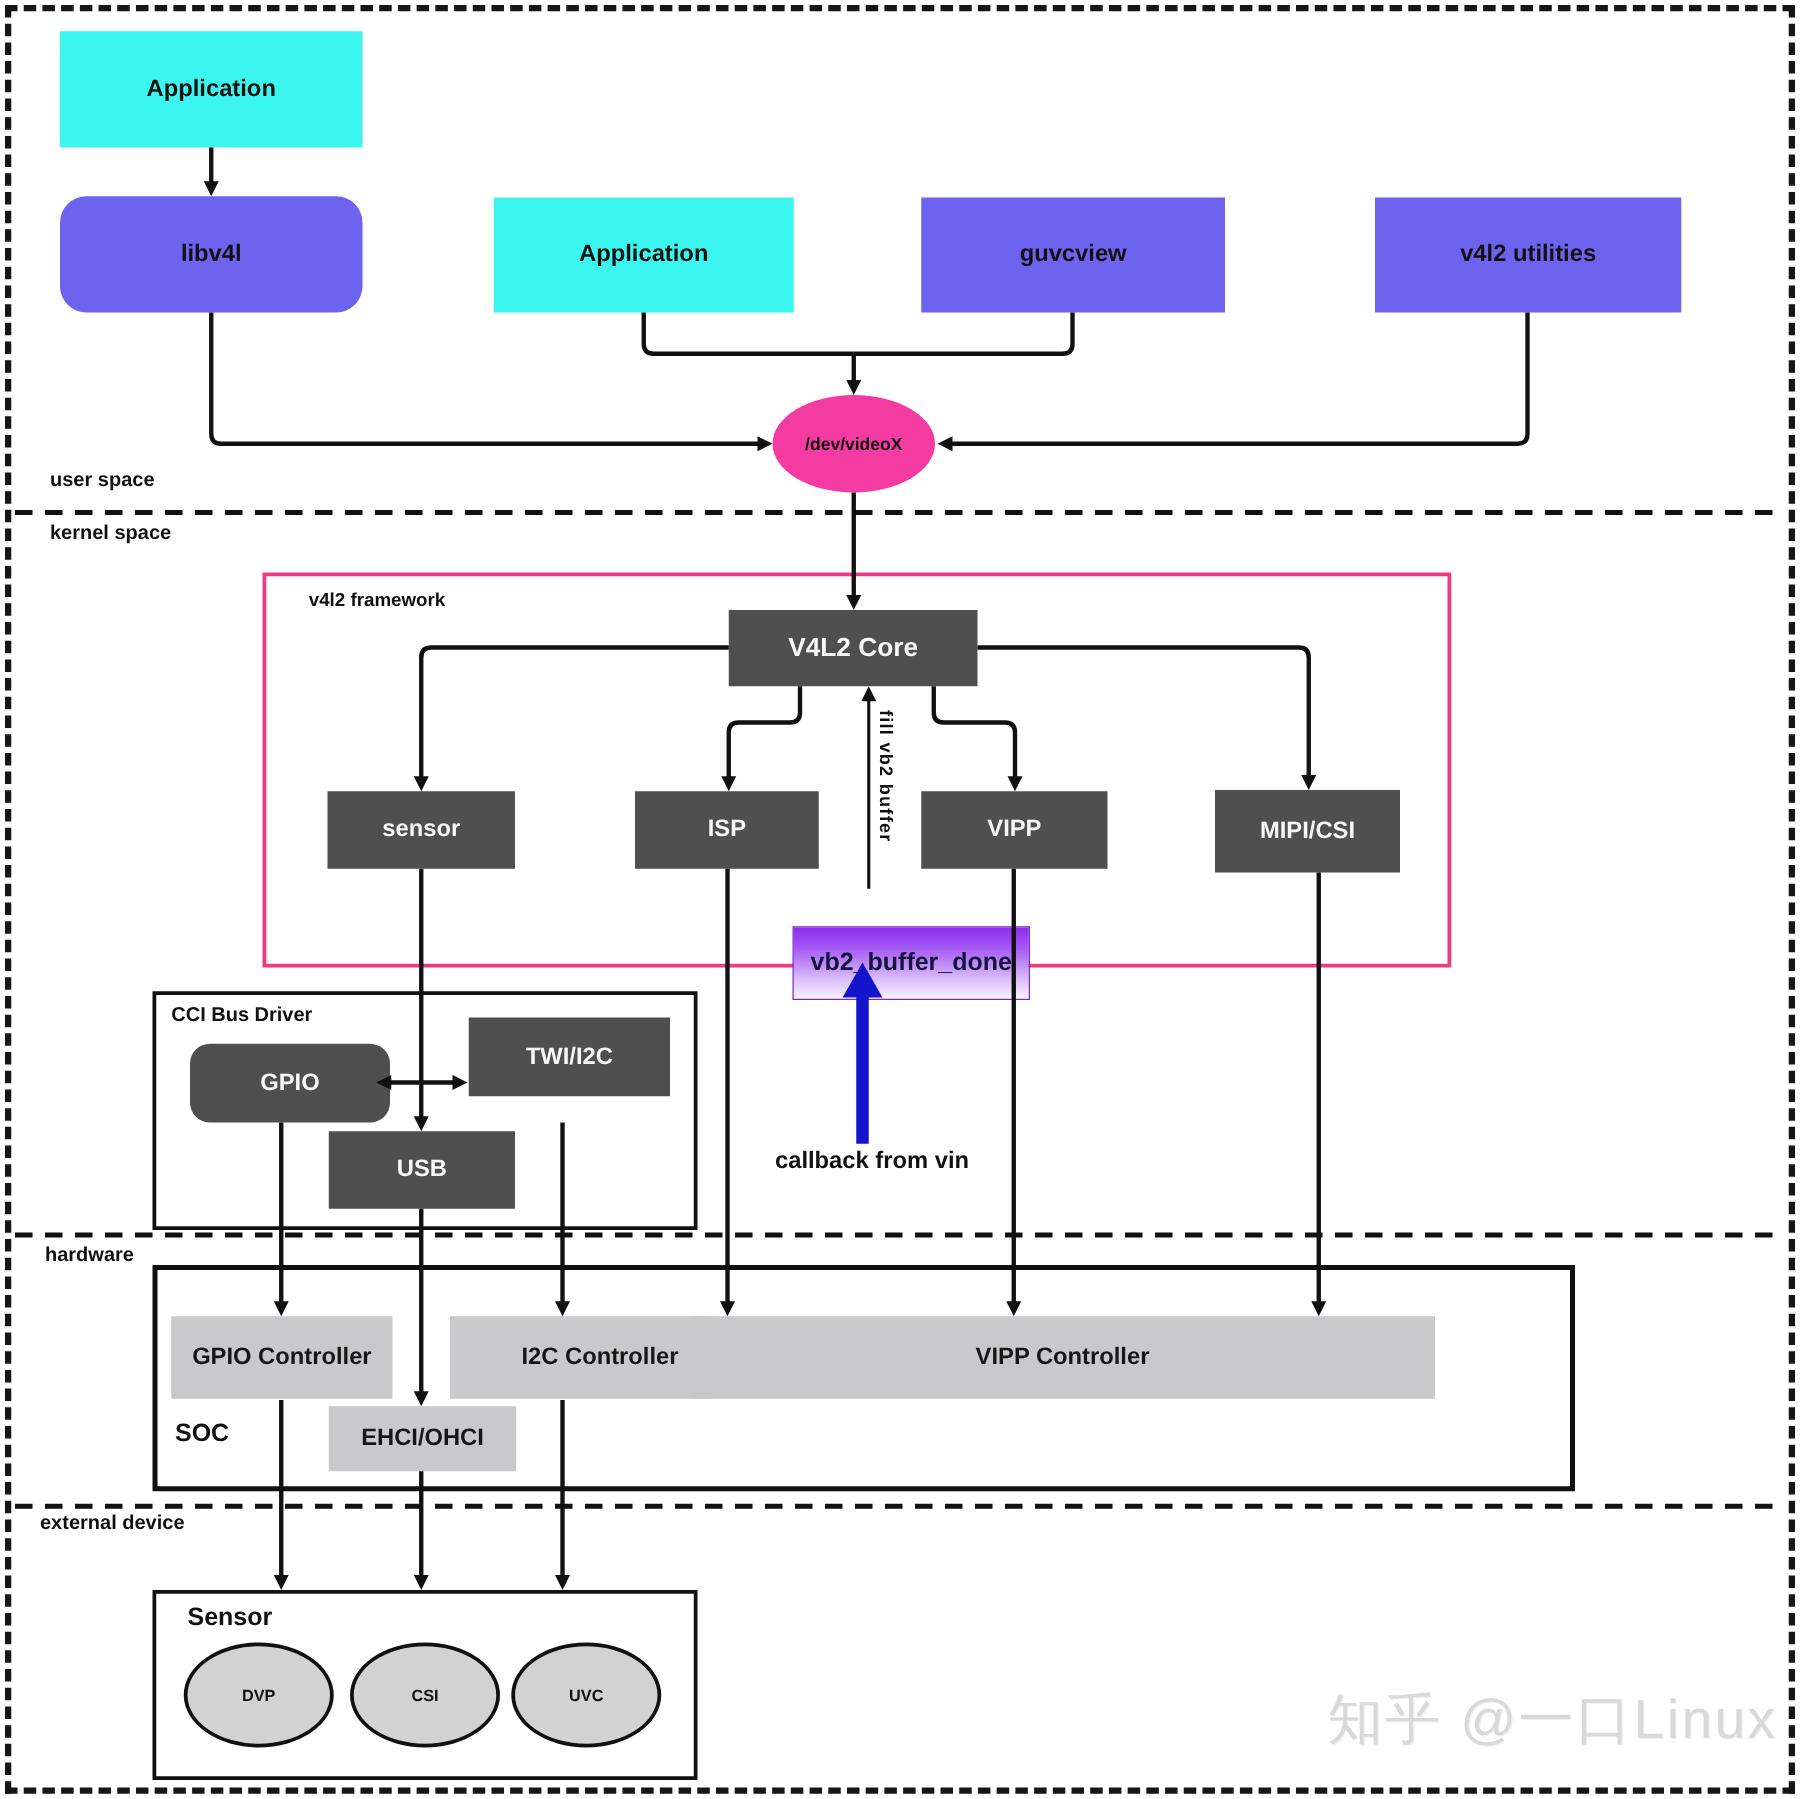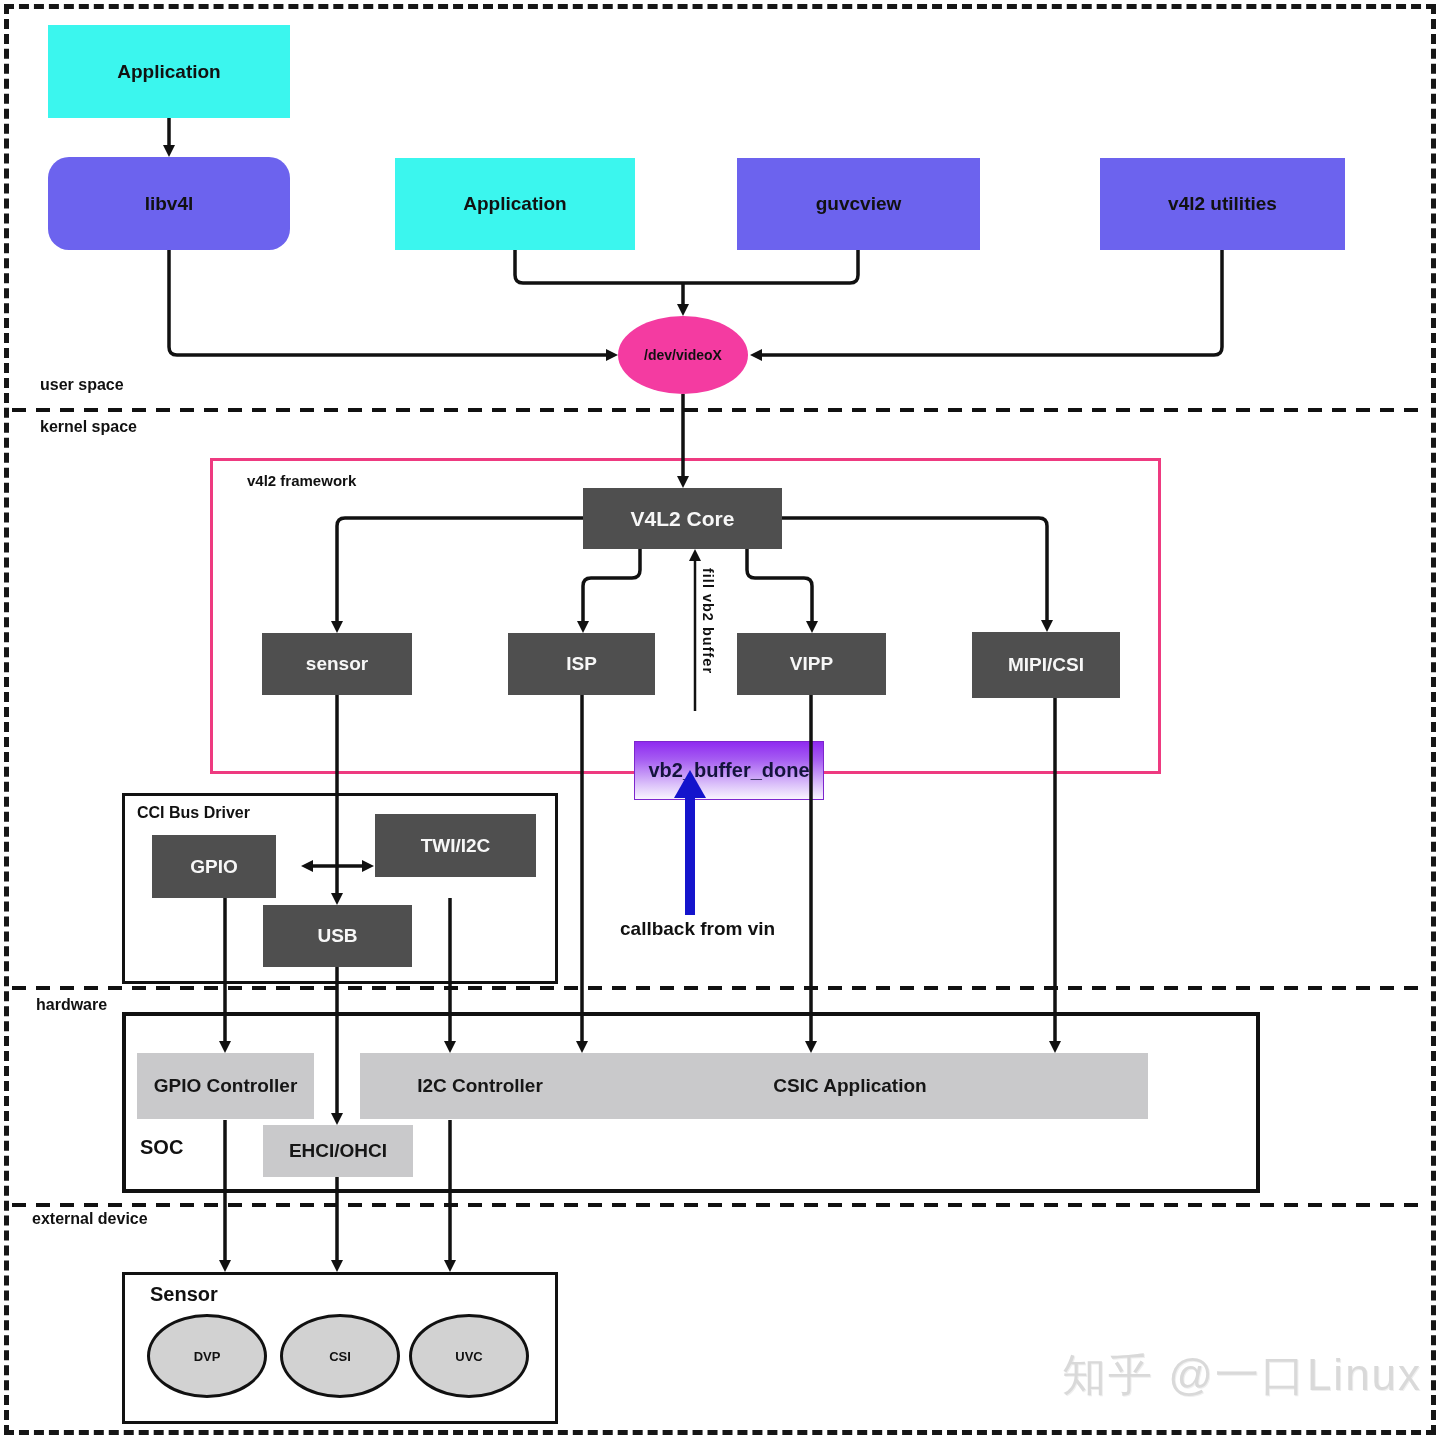--- a/index.html
+++ b/index.html
@@ -65,29 +65,29 @@
   <div class="region-label" style="left:32px;top:1210px;">external device</div>
 
   <div class="box dark lvl2" style="left:583px;top:488px;width:199px;height:61px;font-size:21px;">V4L2 Core</div>
   <div class="box dark lvl2" style="left:262px;top:633px;width:150px;height:62px;">sensor</div>
   <div class="box dark lvl2" style="left:508px;top:633px;width:147px;height:62px;">ISP</div>
   <div class="box dark lvl2" style="left:737px;top:633px;width:149px;height:62px;">VIPP</div>
   <div class="box dark lvl2" style="left:972px;top:632px;width:148px;height:66px;">MIPI/CSI</div>
   <div class="box vb2 lvl2" style="left:634px;top:711px;width:188px;height:57px;margin-top:30px;">vb2_buffer_done</div>
   <div class="vertical-label" style="left:700px;top:568px;height:132px;">fill vb2 buffer</div>
 
-  <div class="box dark lvl2" style="left:152px;top:835px;width:124px;height:63px;">GPIO</div>
+  <div class="box dark lvl2" style="left:152px;top:835px;width:160px;height:63px;border-radius:16px;">GPIO</div>
   <div class="box dark lvl2" style="left:375px;top:814px;width:161px;height:63px;">TWI/I2C</div>
   <div class="box dark lvl2" style="left:263px;top:905px;width:149px;height:62px;">USB</div>
 
   <div class="free-label" style="left:620px;top:918px;font-size:19px;">callback from vin</div>
 
   <div class="box lightgray lvl2" style="left:137px;top:1053px;width:177px;height:66px;">GPIO Controller</div>
   <div class="box lightgray lvl2" style="left:360px;top:1053px;width:178px;height:66px;padding-left:31px;">I2C Controller</div>
-  <div class="box lightgray lvl2" style="left:552px;top:1053px;width:596px;height:66px;">CSIC Application</div>
+  <div class="box lightgray lvl2" style="left:552px;top:1053px;width:596px;height:66px;">VIPP Controller</div>
   <div class="box lightgray lvl2" style="left:263px;top:1125px;width:150px;height:52px;">EHCI/OHCI</div>
 
   <div class="box graynode lvl2" style="left:147px;top:1314px;width:114px;height:78px;">DVP</div>
   <div class="box graynode lvl2" style="left:280px;top:1314px;width:114px;height:78px;">CSI</div>
   <div class="box graynode lvl2" style="left:409px;top:1314px;width:114px;height:78px;">UVC</div>
 
   <div class="watermark">知乎 @一口Linux</div>
 
   <svg class="wires" width="1440" height="1439" viewBox="0 0 1440 1439">
     <defs>

